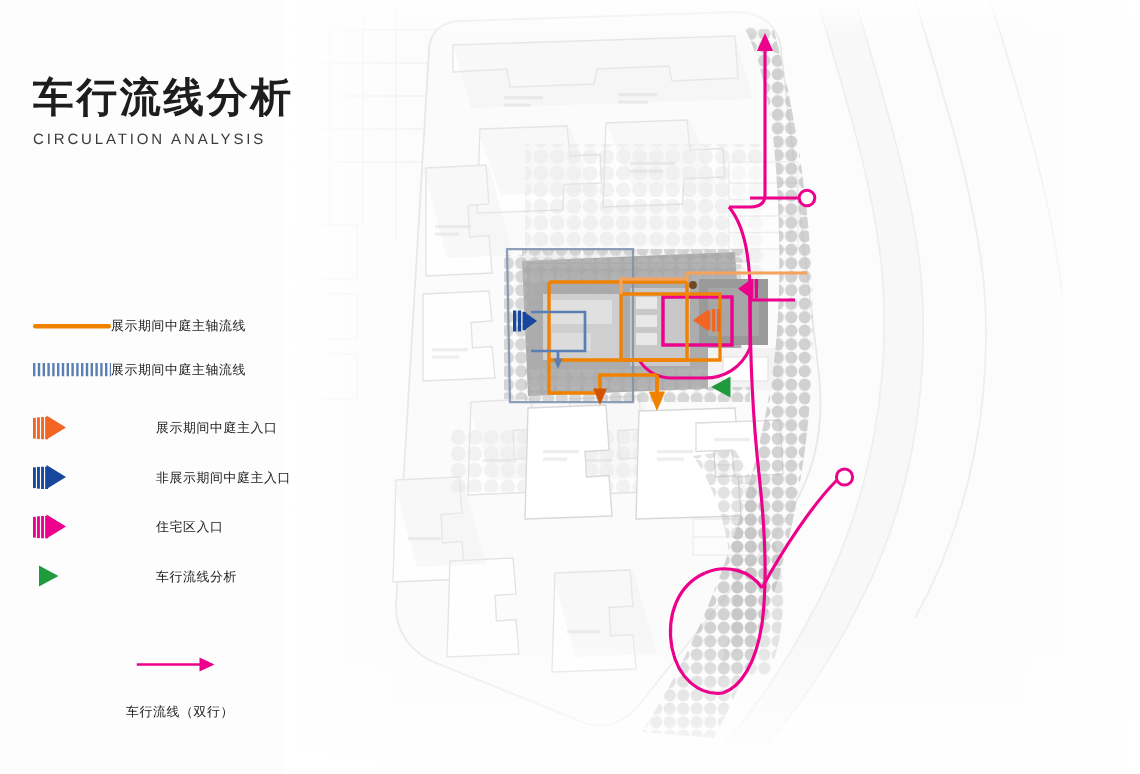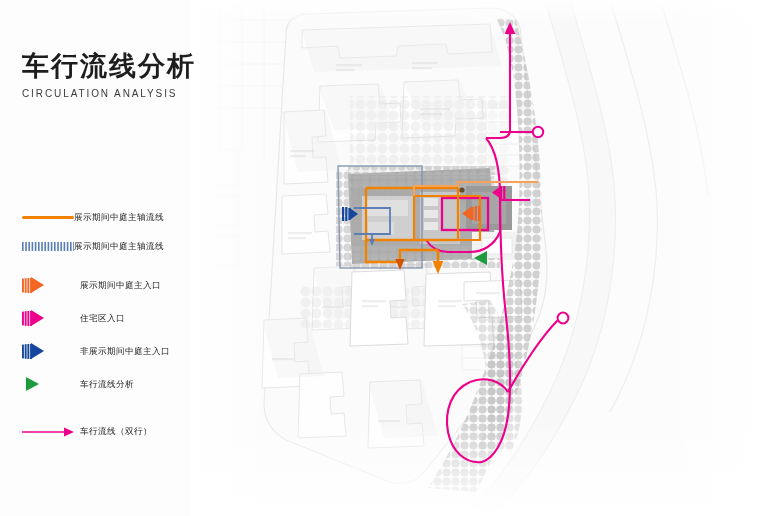--- a/index.html
+++ b/index.html
@@ -23,21 +23,21 @@
     line-height:1.15;font-family:"DejaVu Sans","Liberation Sans",sans-serif;
   }
   .title-en{
     margin-top:7px;font-size:10px;letter-spacing:1.9px;color:#3a3a3a;font-weight:400;
     font-family:"Liberation Sans",sans-serif;
   }
 
   
   .legend{position:absolute;left:22px;top:203px;width:190px;}
   .lg-row{display:flex;align-items:center;height:29px;}
-  .lg-row.gap{height:33px;}
+  .lg-row.gap{height:33px;gap:24px;}
   .lg-sym{width:52px;flex:0 0 52px;display:flex;align-items:center;justify-content:flex-start;height:18px;}
   .lg-label{
     font-size:8.6px;color:#202020;letter-spacing:.4px;white-space:nowrap;
     font-family:"DejaVu Sans","Liberation Sans",sans-serif;
   }
   .lg-label.sp{margin-left:6px;}
 
   
   .sw-solid{width:52px;height:3.5px;border-radius:2px;}
   .sw-dash{width:52px;height:9px;}
@@ -374,56 +374,56 @@
           <div class="tri" style="border-left:13px solid #F26522;"></div>
         </div>
       </div>
       <div class="lg-label sp">展示期间中庭主入口</div>
     </div>
 
     <div class="lg-row gap">
       <div class="lg-sym">
         <div class="arrow-icon">
           <svg class="bars" viewBox="0 0 10 15" preserveAspectRatio="none">
+            <rect x="0" y="0.6" width="1.9" height="13.8" fill="#16479D"></rect>
+            <rect x="2.7" y="0.2" width="1.9" height="14.6" fill="#16479D"></rect>
+            <rect x="5.4" y="0" width="1.9" height="15" fill="#16479D"></rect>
+            <rect x="8.1" y="0" width="1.9" height="15" fill="#16479D"></rect>
+          </svg>
+          <div class="tri" style="border-left:13px solid #16479D;"></div>
+        </div>
+      </div>
+      <div class="lg-label sp">非展示期间中庭主入口</div>
+    </div>
+
+    <div class="lg-row gap">
+      <div class="lg-sym">
+        <div class="arrow-icon">
+          <svg class="bars" viewBox="0 0 10 15" preserveAspectRatio="none">
             <rect x="0" y="0.6" width="1.9" height="13.8" fill="#EC008C"></rect>
             <rect x="2.7" y="0.2" width="1.9" height="14.6" fill="#EC008C"></rect>
             <rect x="5.4" y="0" width="1.9" height="15" fill="#EC008C"></rect>
             <rect x="8.1" y="0" width="1.9" height="15" fill="#EC008C"></rect>
           </svg>
           <div class="tri" style="border-left:13px solid #EC008C;"></div>
         </div>
       </div>
       <div class="lg-label sp">住宅区入口</div>
     </div>
 
     <div class="lg-row gap">
       <div class="lg-sym">
-        <div class="arrow-icon">
-          <svg class="bars" viewBox="0 0 10 15" preserveAspectRatio="none">
-            <rect x="0" y="0.6" width="1.9" height="13.8" fill="#16479D"></rect>
-            <rect x="2.7" y="0.2" width="1.9" height="14.6" fill="#16479D"></rect>
-            <rect x="5.4" y="0" width="1.9" height="15" fill="#16479D"></rect>
-            <rect x="8.1" y="0" width="1.9" height="15" fill="#16479D"></rect>
-          </svg>
-          <div class="tri" style="border-left:13px solid #16479D;"></div>
-        </div>
-      </div>
-      <div class="lg-label sp">非展示期间中庭主入口</div>
-    </div>
-
-    <div class="lg-row gap">
-      <div class="lg-sym">
         <div class="arrow-plain">
           <div class="tri"></div>
         </div>
       </div>
       <div class="lg-label sp">车行流线分析</div>
     </div>
 
-    <div class="lg-row" style="margin-top:16px;">
+    <div class="lg-row" style="margin-top:16px;flex-direction:column;">
       <div class="lg-sym">
         <svg class="flow-legend" viewBox="0 0 52 12">
           <line x1="0" y1="6" x2="44" y2="6" stroke="#EC008C" stroke-width="1.6"></line>
           <path d="M52 6 L42 10.6 L42 1.4 Z" fill="#EC008C"></path>
         </svg>
       </div>
       <div class="lg-label sp">车行流线（双行）</div>
     </div>
 
   </div>

